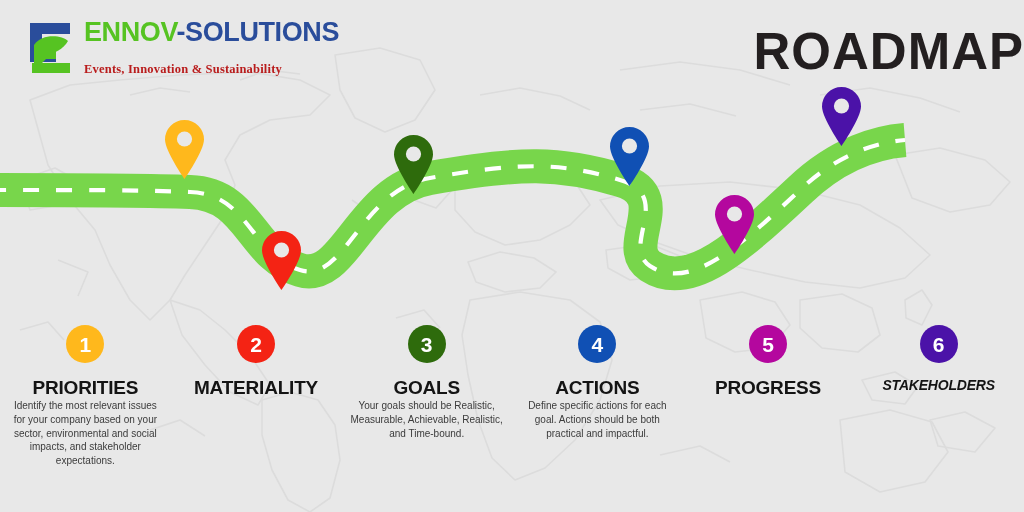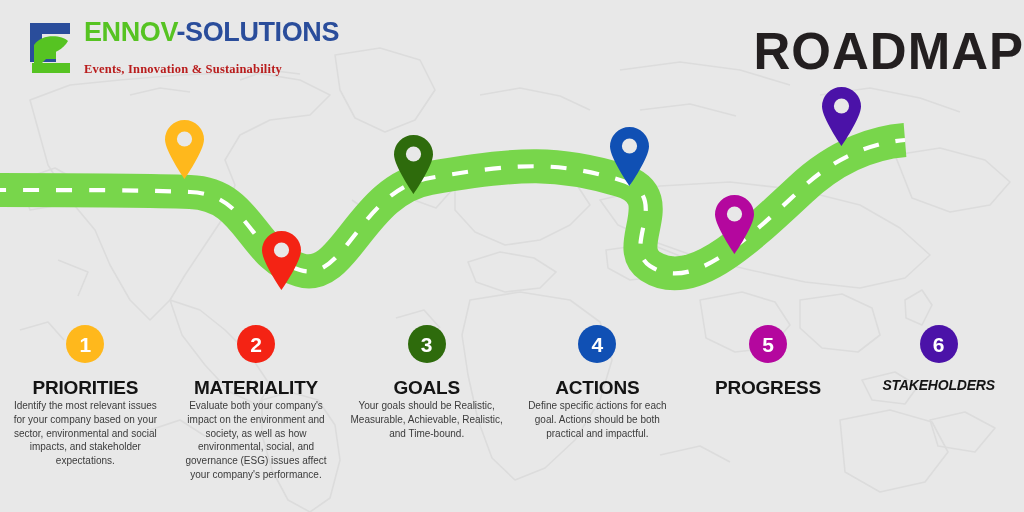--- a/index.html
+++ b/index.html
@@ -229,21 +229,20 @@
       </div>
       <div class="col-title">PRIORITIES</div>
       <div class="col-body">Identify the most relevant issues for your company based on your sector, environmental and social impacts, and stakeholder expectations.</div>
     </div>
 
     <div class="col c2">
       <div class="badge" style="background:#f42314;">
         <span>2</span>
       </div>
       <div class="col-title">MATERIALITY</div>
-      <div class="col-body">Evaluate both your company's impact on the environment and society, as well as how environmental, social, and governance (ESG) issues affect your company's performance.</div>
     </div>
 
     <div class="col c3">
       <div class="badge" style="background:#2e6b0c;">
         <span>3</span>
       </div>
       <div class="col-title">GOALS</div>
       <div class="col-body">Your goals should be Realistic, Measurable, Achievable, Realistic, and Time-bound.</div>
     </div>
 

